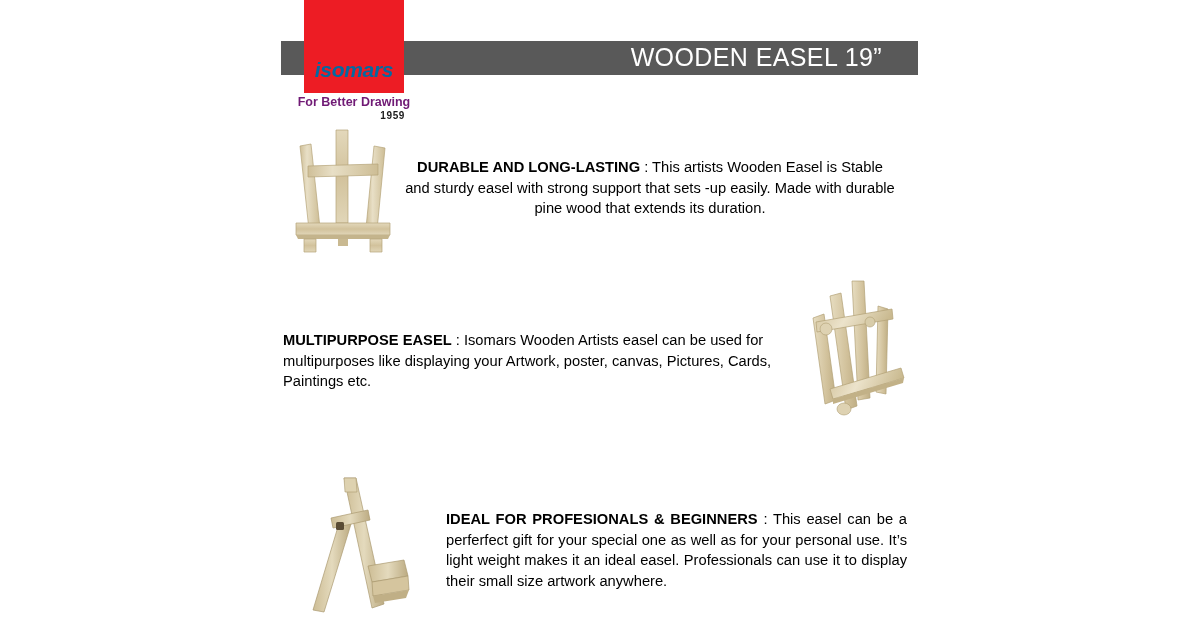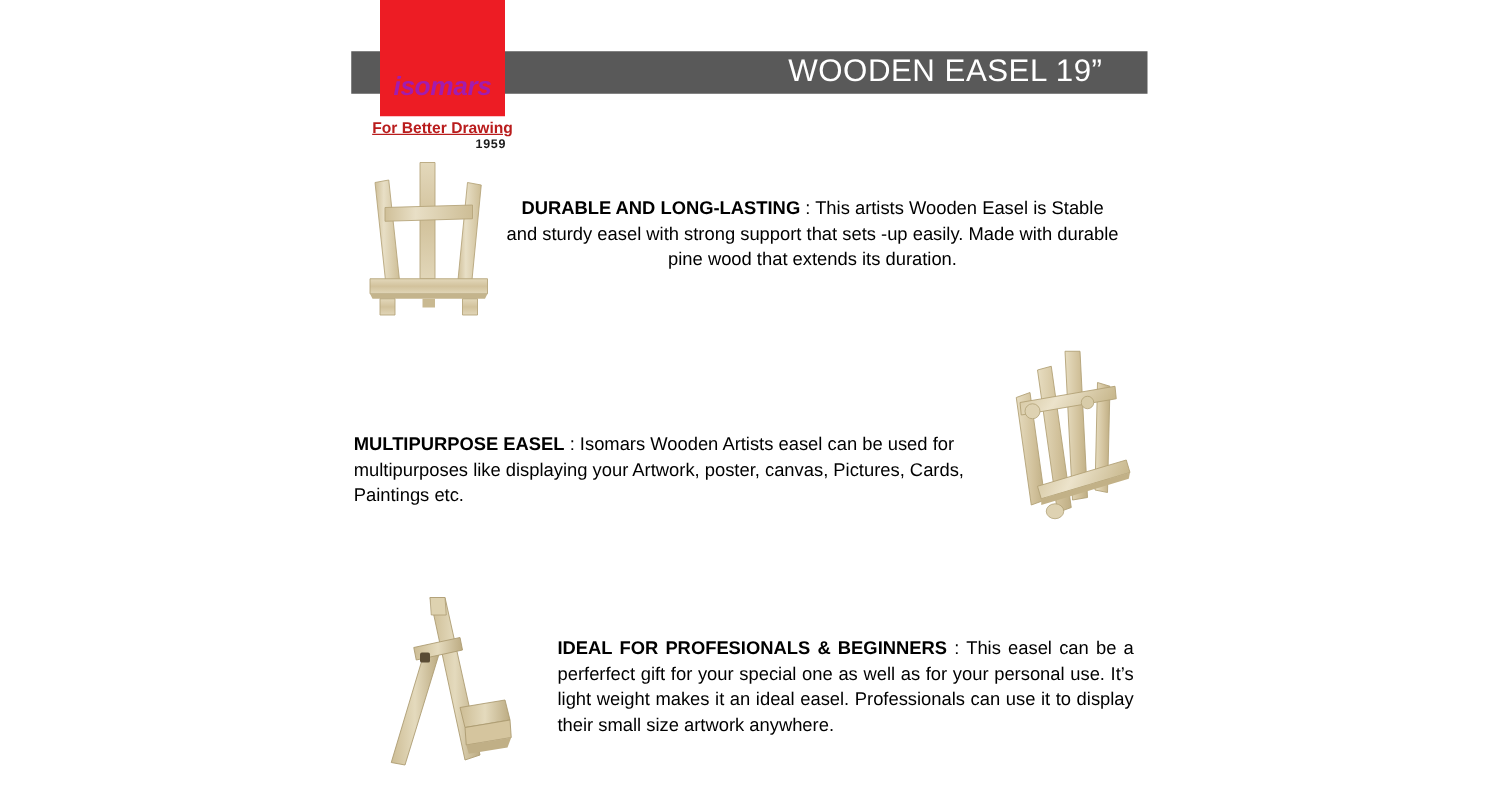--- a/index.html
+++ b/index.html
@@ -59,39 +59,38 @@
     width: 100px;
     height: 93px;
     background: #ed1c24;
   }
   .logo-wordmark {
     position: absolute;
     left: 0;
     right: 0;
     bottom: 11px;
     text-align: center;
-    color: #a21caf;
+    color: #0369a1;
     font-size: 21px;
     font-weight: bold;
     font-style: italic;
     letter-spacing: -0.3px;
     font-family: "Liberation Sans", sans-serif;
   }
   .logo-tagline {
     position: absolute;
     left: 297px;
     top: 95px;
     width: 114px;
     text-align: center;
     font-size: 12.5px;
     font-weight: 600;
-    color: #b91c1c;
+    color: #701a75;
     white-space: nowrap;
     z-index: 5;
-    text-decoration: underline;
   }
   .logo-year {
     position: absolute;
     left: 297px;
     top: 110px;
     width: 108px;
     text-align: right;
     font-size: 10px;
     font-weight: 700;
     letter-spacing: 0.6px;
@@ -113,21 +112,20 @@
     left: 404px;
     top: 157px;
     width: 492px;
     text-align: center;
   }
   .feature-2 {
     left: 283px;
     top: 330px;
     width: 545px;
     text-align: left;
-    margin-top: 16px;
   }
   .feature-3 {
     left: 446px;
     top: 509px;
     width: 461px;
     text-align: justify;
   }
 
   
   .easel {

